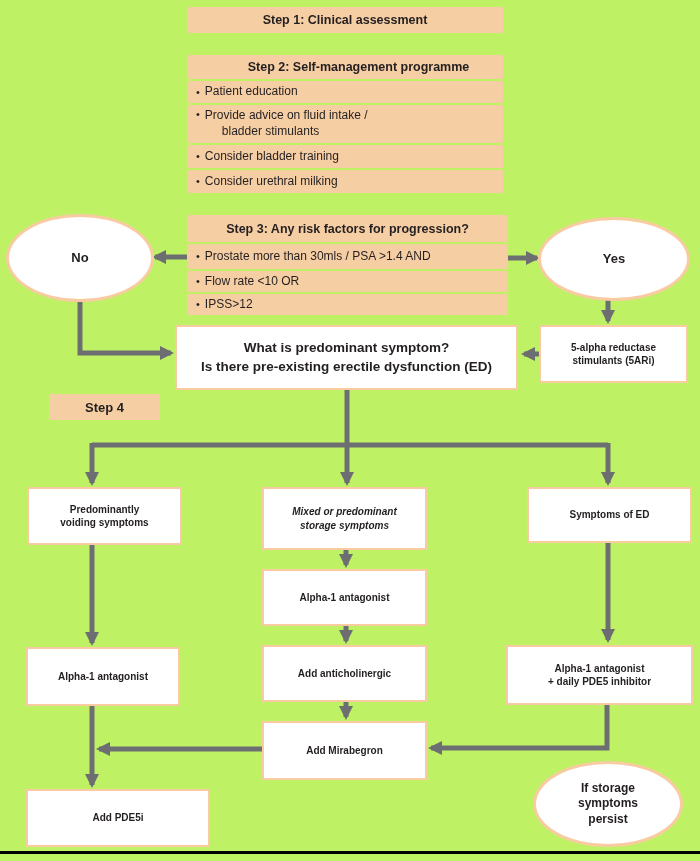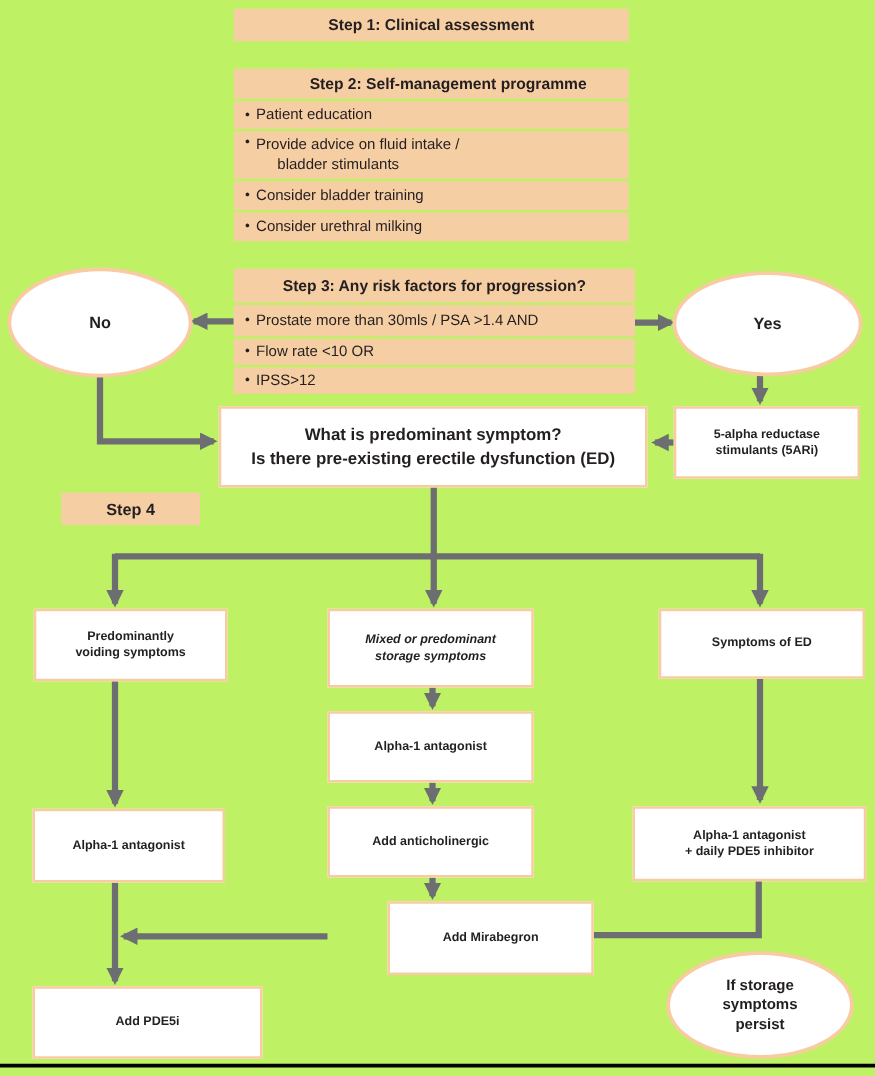--- a/index.html
+++ b/index.html
@@ -160,21 +160,21 @@
   <div class="wbox" style="left:26px;top:647px;width:154px;height:59px;">
     <span>Alpha-1 antagonist</span>
   </div>
   <div class="wbox" style="left:262px;top:645px;width:165px;height:57px;">
     <span>Add anticholinergic</span>
   </div>
   <div class="wbox" style="left:506px;top:645px;width:187px;height:60px;">
     <span>Alpha-1 antagonist</span>
     <span>+ daily PDE5 inhibitor</span>
   </div>
-  <div class="wbox" style="left:262px;top:721px;width:165px;height:59px;margin-left:48px;">
+  <div class="wbox" style="left:262px;top:721px;width:165px;height:59px;">
     <span>Add Mirabegron</span>
   </div>
   <div class="wbox" style="left:26px;top:789px;width:184px;height:58px;">
     <span>Add PDE5i</span>
   </div>
 
   <div class="ellipse small" style="left:533px;top:761px;width:150px;height:86px;">
     <span>If storage</span>
     <span>symptoms</span>
     <span>persist</span>

